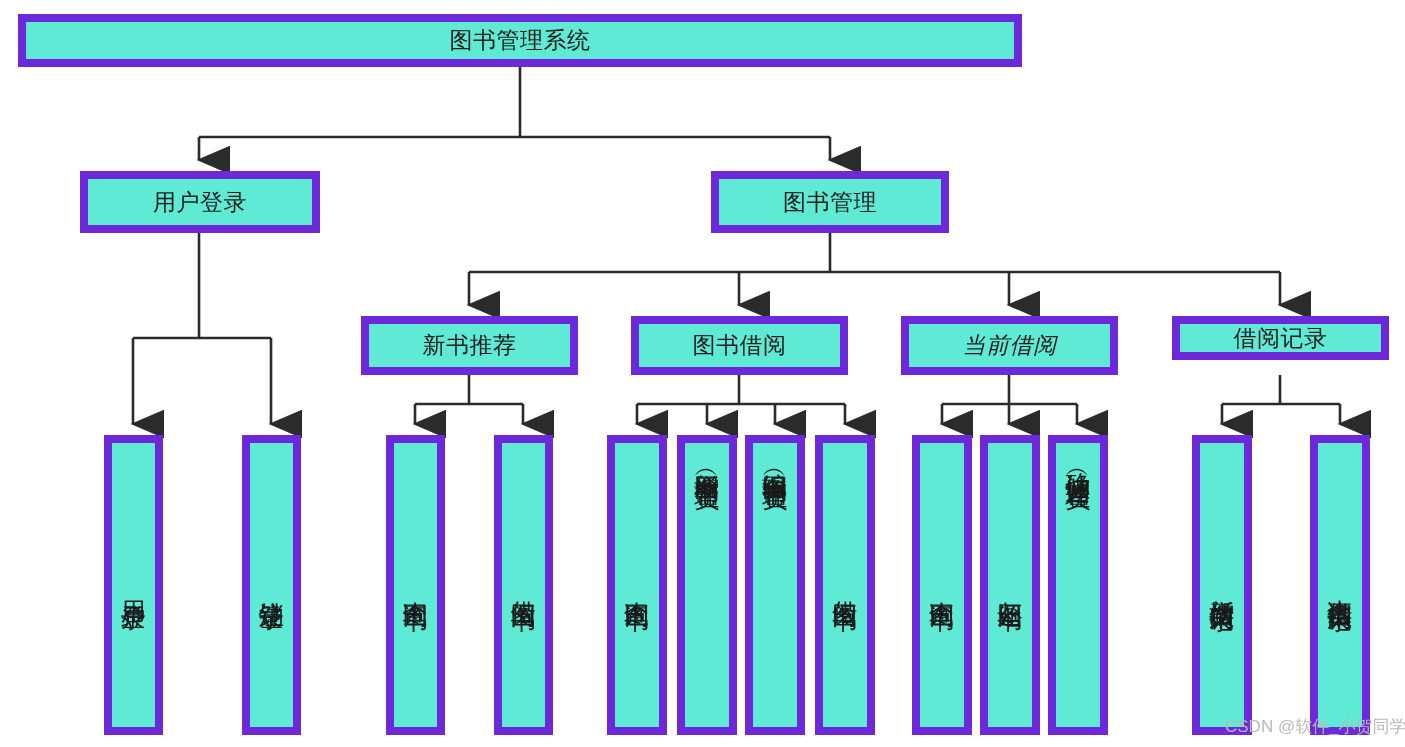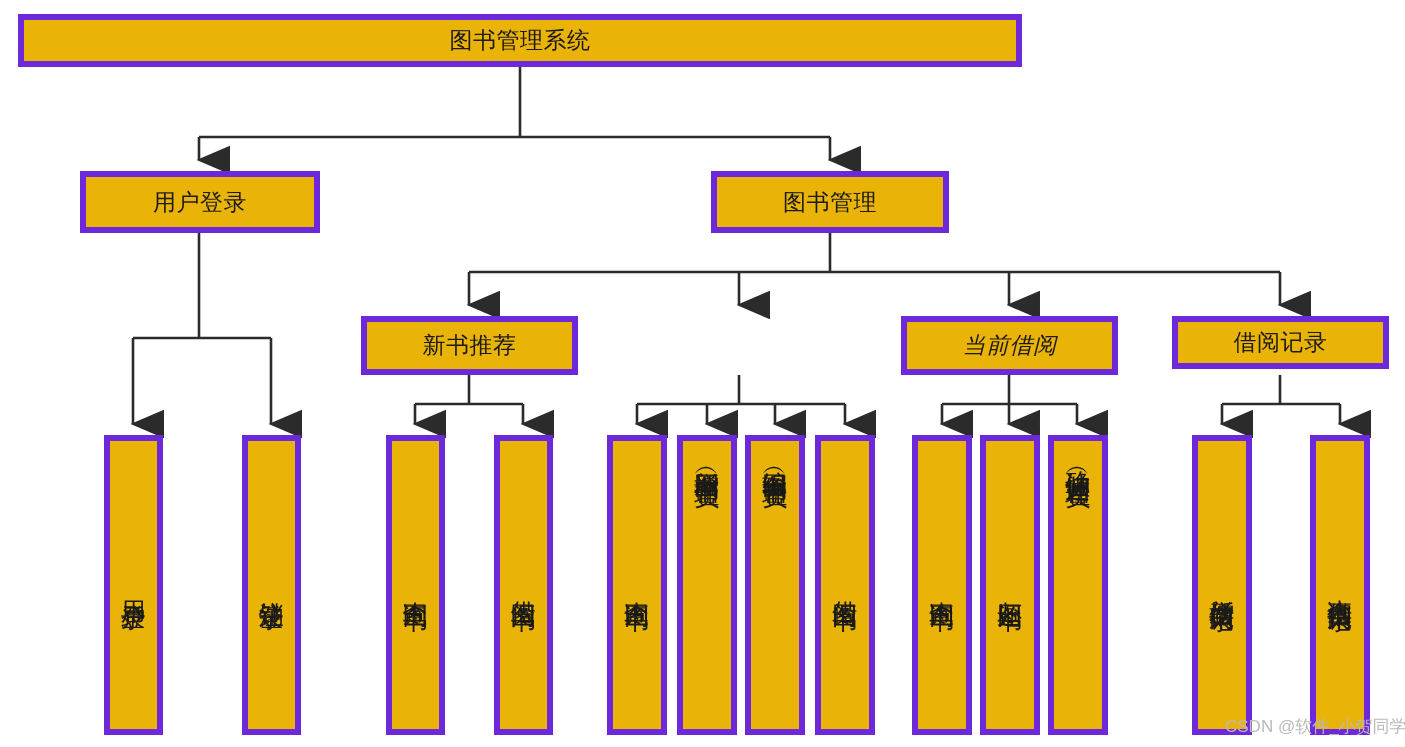--- a/index.html
+++ b/index.html
@@ -17,22 +17,22 @@
   }
   #edges{
     position:absolute;
     left:0;top:0;
     width:1405px;height:747px;
     pointer-events:none;
   }
   .node{
     position:absolute;
     box-sizing:border-box;
-    background:#eab308;
-    border:6px solid #6d28d9;
+    background:#5eead4;
+    border:8px solid #6d28d9;
     display:flex;
     align-items:center;
     justify-content:center;
     z-index:2;
   }
   .node .lbl{
     display:block;
     text-align:center;
     line-height:1.15;
     color:#1a1a1a;
@@ -141,26 +141,29 @@
   </div>
 
   <div class="node h" style="left:361px;top:316px;width:217px;height:59px;">
     <span class="lbl">新书推荐</span>
   </div>
 
   <div class="node h" style="left:711px;top:171px;width:238px;height:62px;">
     <span class="lbl">图书管理</span>
   </div>
 
+  <div class="node h" style="left:631px;top:316px;width:217px;height:59px;">
+    <span class="lbl">图书借阅</span>
+  </div>
 
   <div class="node h" style="left:901px;top:316px;width:217px;height:59px;font-style:italic;">
     <span class="lbl">当前借阅</span>
   </div>
 
-  <div class="node h" style="left:1172px;top:316px;width:217px;height:53px;">
+  <div class="node h" style="left:1172px;top:316px;width:217px;height:44px;">
     <span class="lbl">借阅记录</span>
   </div>
 
   <div class="node v mid" style="left:104px;top:435px;width:59px;height:300px;">
     <span class="lbl">用户登录</span>
   </div>
 
   <div class="node v mid" style="left:242px;top:435px;width:59px;height:300px;">
     <span class="lbl">注销登录</span>
   </div>

